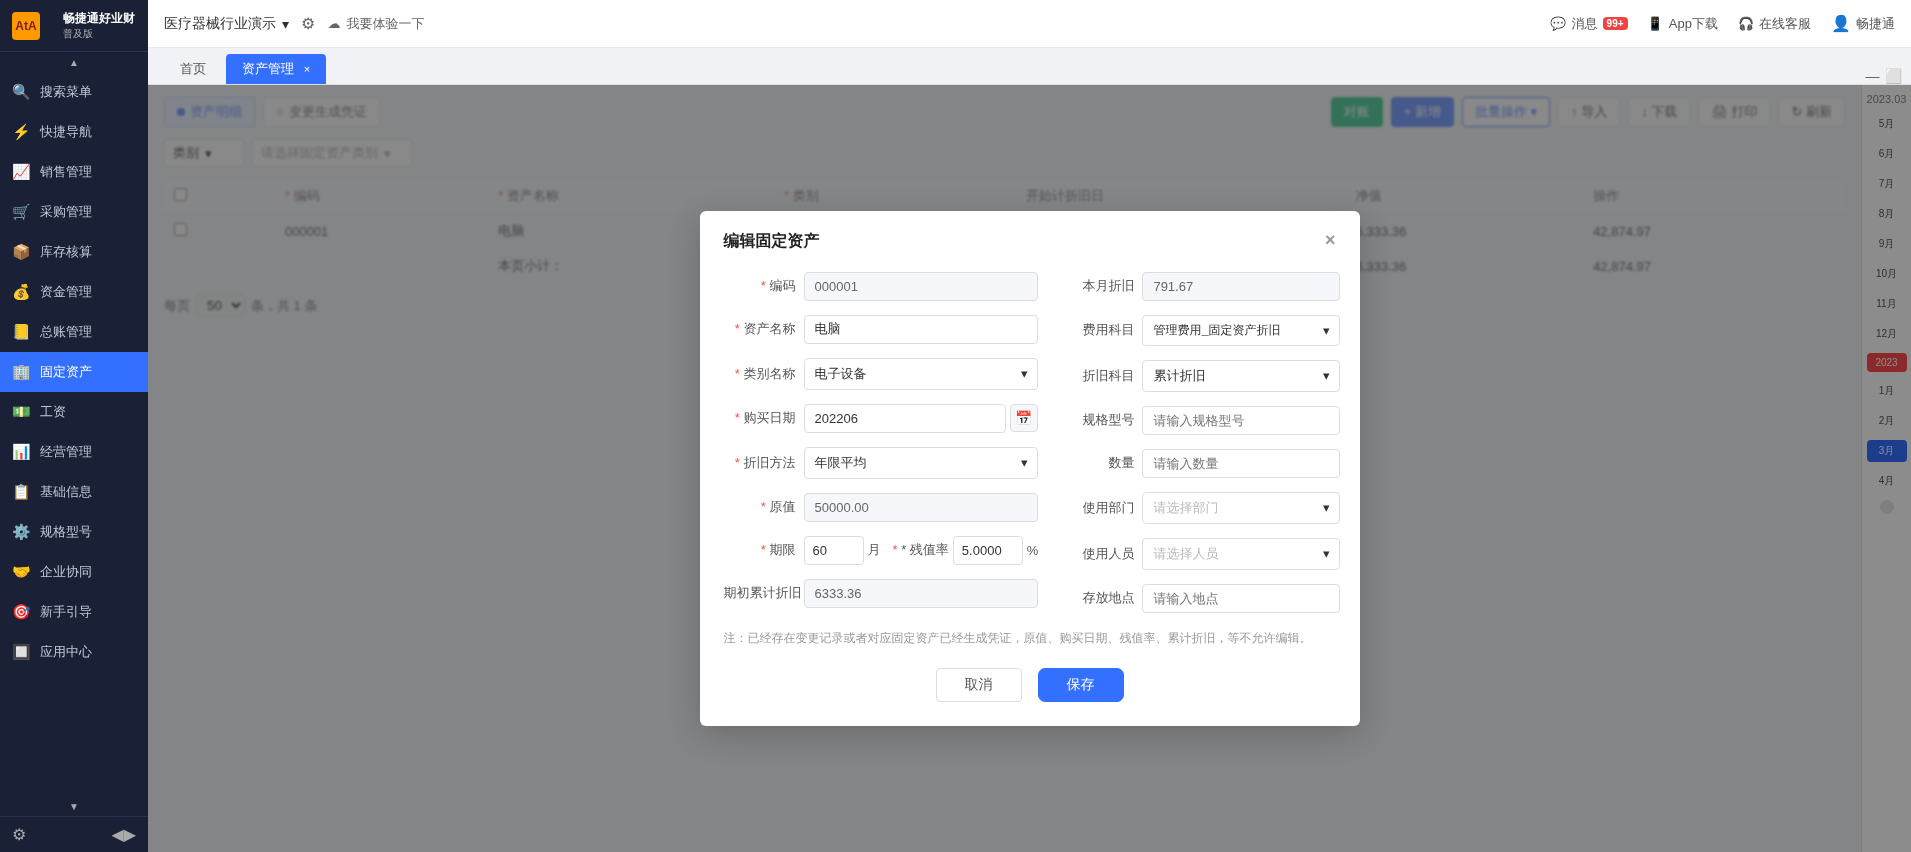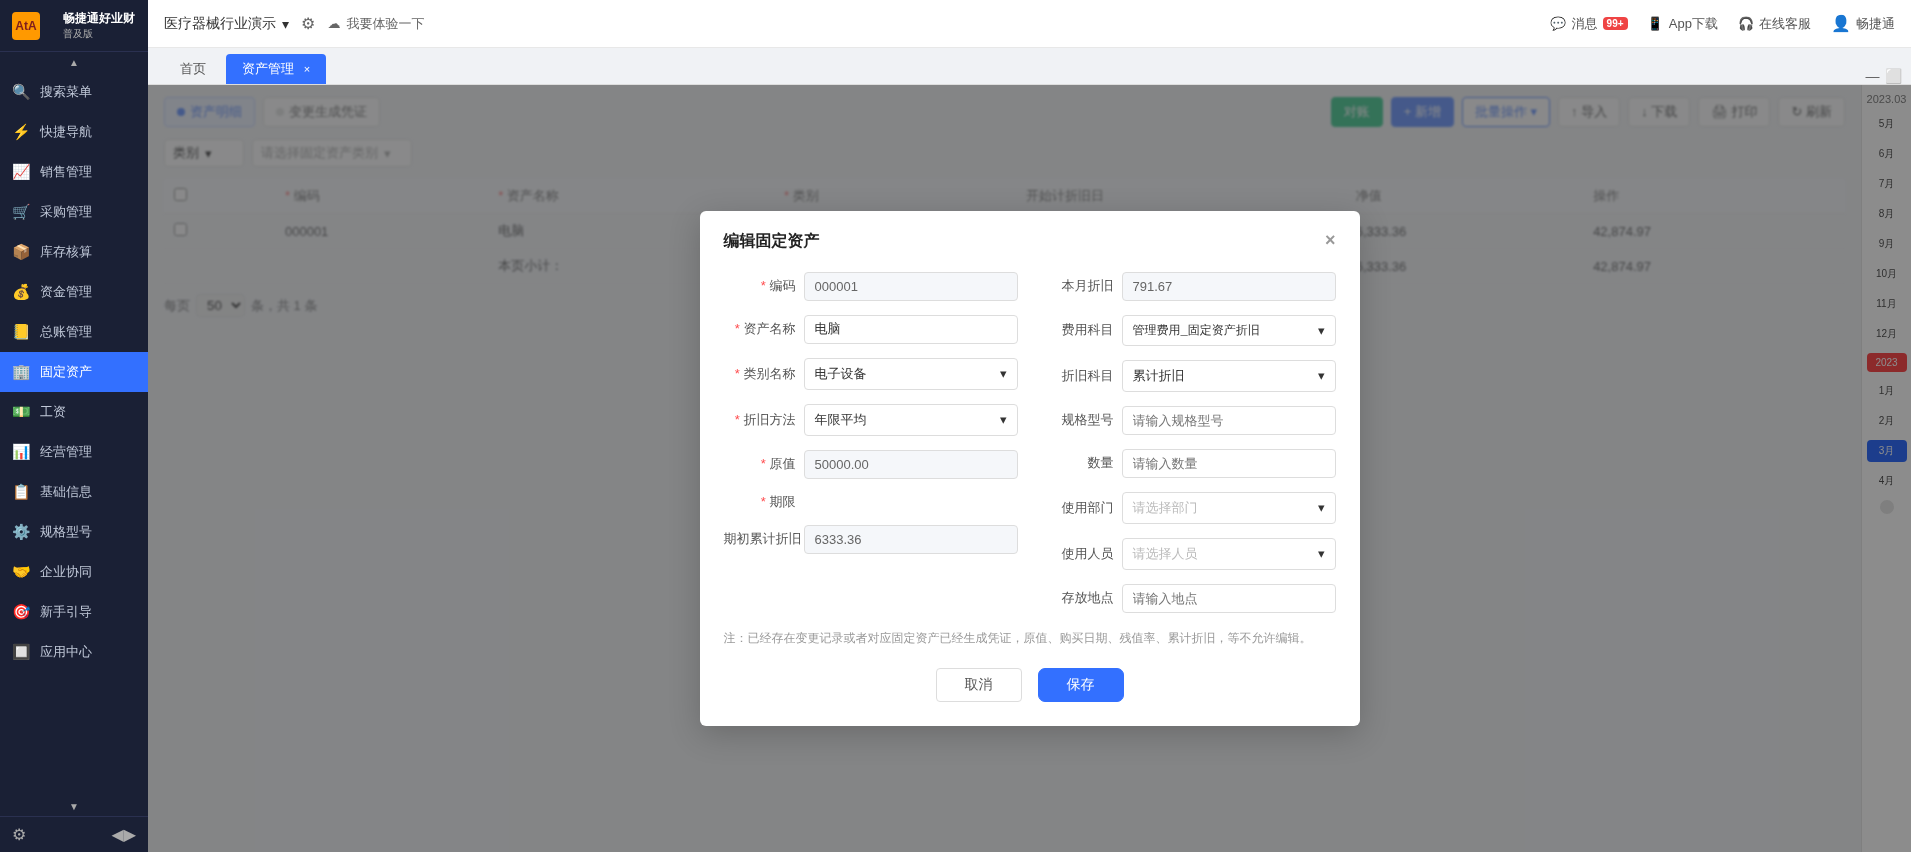--- a/index.html
+++ b/index.html
@@ -610,36 +610,50 @@
             </div>
 
             <div class="form-row">
               <span class="form-label required">类别名称</span>
               <div class="form-select">
                 <span>电子设备</span>
                 <span>▾</span>
               </div>
             </div>
 
+            <div class="form-row">
+              <span class="form-label required">购买日期</span>
+              <div class="form-date-row">
+                <input class="form-date-input readonly" type="text" value="202206" readonly="" style="">
+                <div class="form-date-icon">📅</div>
+              </div>
+            </div>
 
             <div class="form-row">
               <span class="form-label required">折旧方法</span>
               <div class="form-select">
                 <span>年限平均</span>
                 <span>▾</span>
               </div>
             </div>
 
             <div class="form-row">
               <span class="form-label required">原值</span>
               <input class="form-input readonly" type="text" value="50000.00" readonly="" style="">
             </div>
 
             <div class="form-row">
               <span class="form-label required">期限</span>
+              <div class="form-row-period">
+                <input class="form-input-small readonly" type="text" value="60" readonly="" style="">
+                <span class="form-unit">月</span>
+                <span class="form-label required" style="width:auto;margin-left:8px;">* 残值率</span>
+                <input class="form-input-small readonly" type="text" value="5.0000" readonly="" style="width: 70px;">
+                <span class="form-unit">%</span>
+              </div>
             </div>
 
             <div class="form-row">
               <span class="form-label">期初累计折旧</span>
               <input class="form-input readonly" type="text" value="6333.36" readonly="" style="">
             </div>
           </div>
 
           <div style="display:flex;flex-direction:column;gap:14px;">
 

